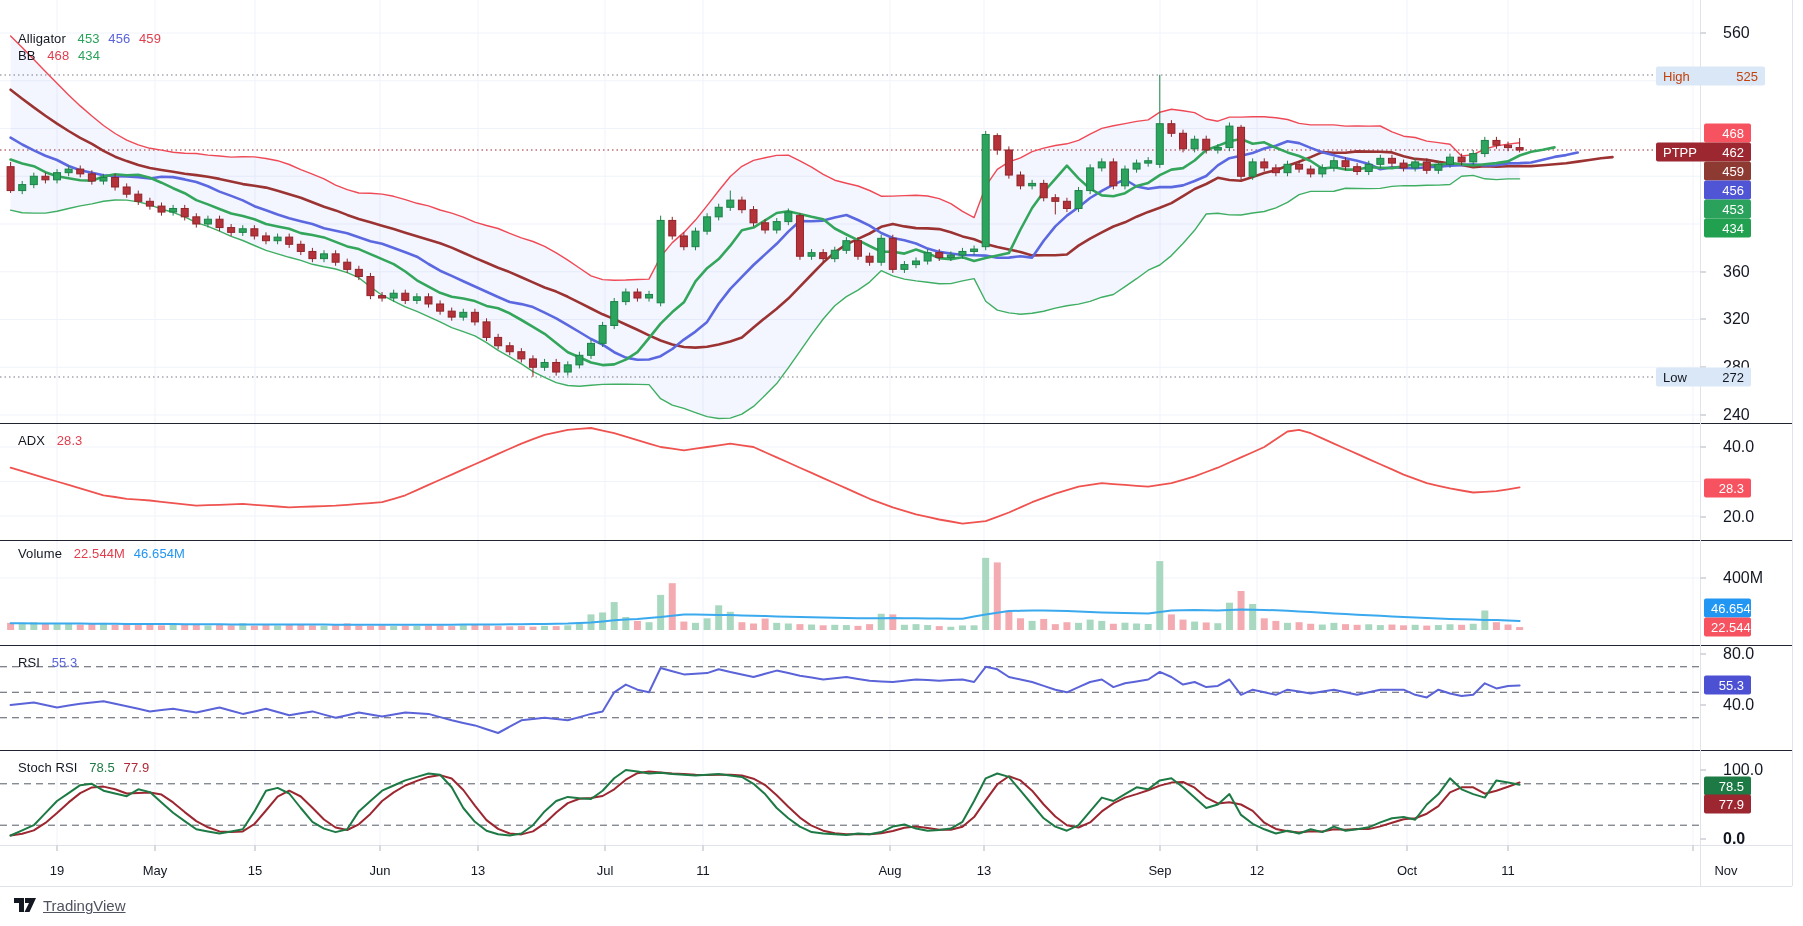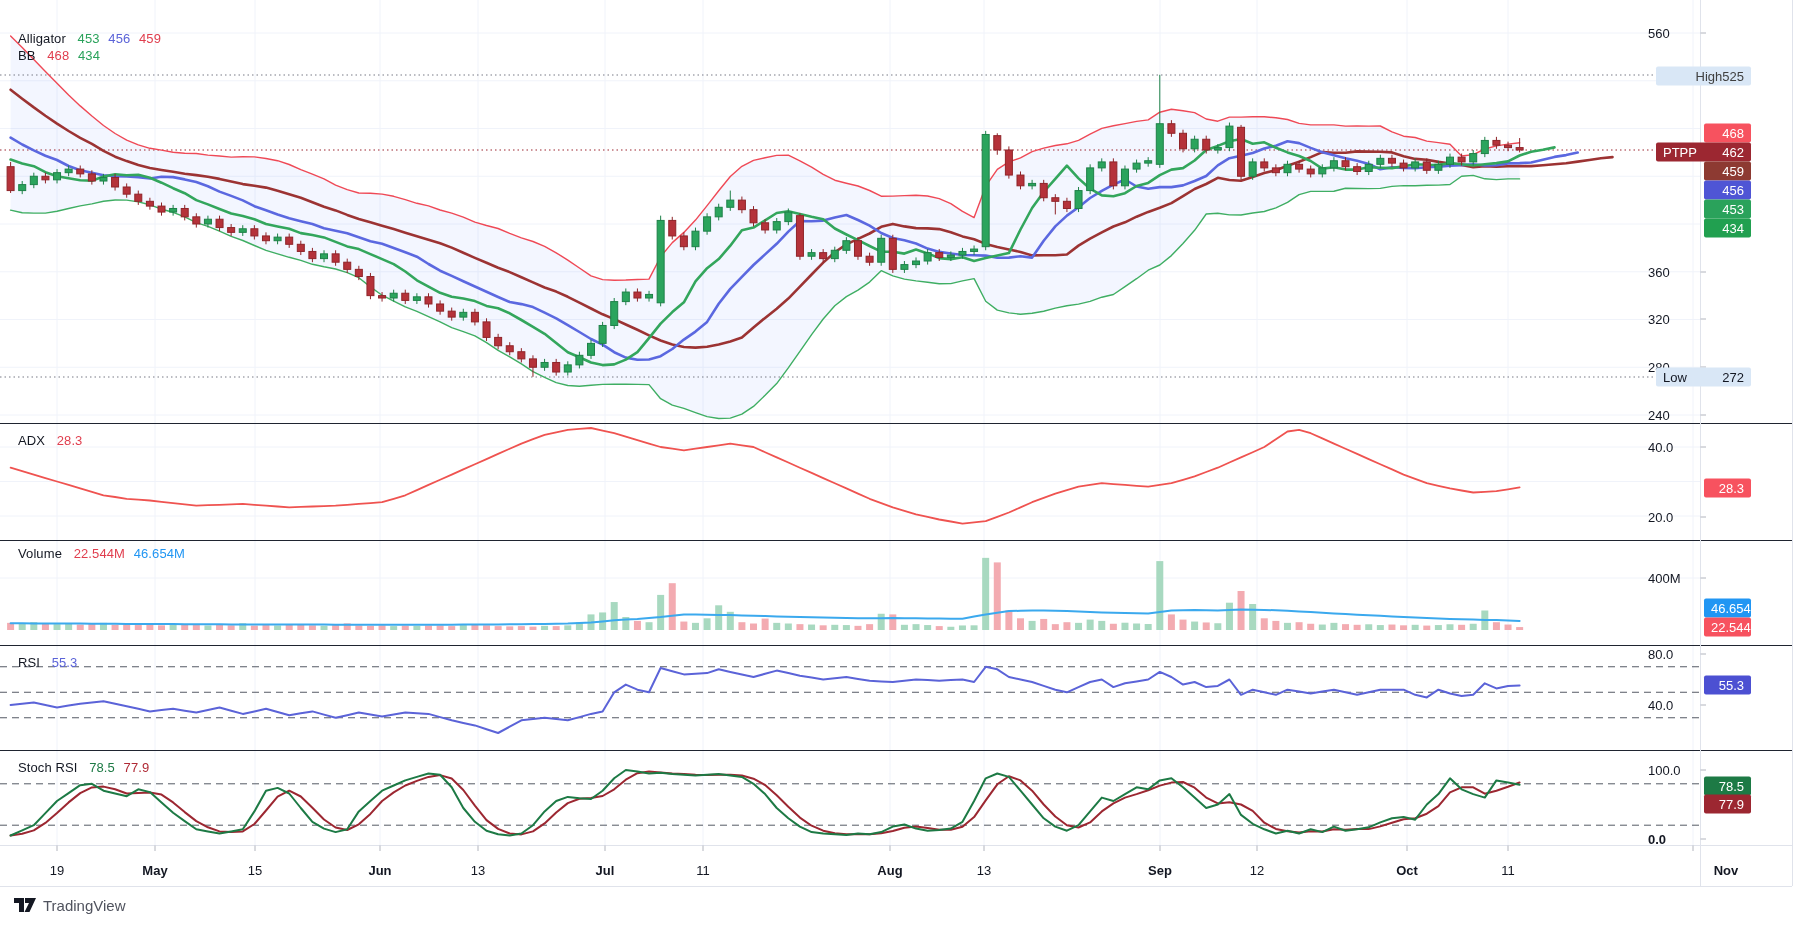--- a/index.html
+++ b/index.html
@@ -5,28 +5,28 @@
   html,body{margin:0;padding:0;background:#fff;}
   #app{position:relative;width:1803px;height:926px;background:#fff;overflow:hidden;
        font-family:"Liberation Sans",sans-serif;color:#131722;}
   #chart-svg{position:absolute;left:0;top:0;}
   .hdr{position:absolute;left:18px;white-space:nowrap;font-size:13px;letter-spacing:.1px;}
   .hdr span{display:inline-block;}
   .sym{color:#2962ff;text-decoration:underline;cursor:pointer;font-weight:500;}
   .m8{margin-left:8px;} .m14{margin-left:14px;} .m5{margin-left:5px;}
   .g{color:#2aa25b;} .b{color:#5b63d8;} .r{color:#e03e4e;} .dr{color:#b02a35;}
   .skyb{color:#2196f3;} .dg{color:#1d7a45;}
-  .tick{position:absolute;left:1648px;font-size:13px;color:#131722;transform:translateY(-50%);}
+  .tick{position:absolute;left:1723px;font-size:16px;color:#131722;transform:translateY(-50%);}
   .badge{position:absolute;height:19px;line-height:19px;font-size:13px;border-radius:2px;
          color:#fff;text-align:right;padding:0 7px;box-sizing:border-box;transform:translateY(-50%);}
   .badge.wide{display:flex;justify-content:space-between;align-items:center;}
   .taxis-label{position:absolute;top:863px;transform:translateX(-50%);font-size:13px;color:#131722;}
-  .taxis-label.bold{font-weight:700;}
+  .taxis-label.bold{font-weight:400;}
   #footer{position:absolute;left:14px;top:897px;display:flex;align-items:center;gap:7px;}
-  #footer .brand{font-size:15px;color:#50535e;}
+  #footer .brand{font-size:15px;color:#50535e;text-decoration:underline;}
 </style>
 </head>
 <body>
 
 <div id="app">
   <svg id="chart-svg" width="1803" height="926" viewBox="0 0 1803 926">
       <defs>
         <clipPath id="mainClip">
           <rect x="0" y="0" width="1700" height="423"></rect>
         </clipPath>
@@ -571,21 +571,21 @@
       <div class="tick" style="top: 319px;">320</div>
       <div class="tick" style="top: 367px;">280</div>
       <div class="tick" style="top: 415px;">240</div>
       <div class="tick" style="top: 447px;">40.0</div>
       <div class="tick" style="top: 517px;">20.0</div>
       <div class="tick" style="top: 578px;">400M</div>
       <div class="tick" style="top: 654px;">80.0</div>
       <div class="tick" style="top: 705px;">40.0</div>
       <div class="tick" style="top: 770px;">100.0</div>
       <div class="tick" style="top: 839px; font-weight: bold;">0.0</div>
-      <div class="badge wide" style="top: 76px; background: rgb(217, 231, 246); color: #404040; left: 1656px; width: 95px; justify-content: flex-end;">
+      <div class="badge wide" style="top: 76px; background: rgb(217, 231, 246); color: #c2410c; left: 1656px; width: 109px;">
         <span>High</span>
         <span>525</span>
       </div>
       <div class="badge" style="top: 133px; background: rgb(247, 82, 95); color: rgb(255, 255, 255); left: 1704px; width: 47px;">468</div>
       <div class="badge wide" style="top: 152px; background: rgb(156, 39, 49); color: rgb(255, 255, 255); left: 1656px; width: 95px;">
         <span>PTPP</span>
         <span>462</span>
       </div>
       <div class="badge" style="top: 171px; background: rgb(141, 58, 50); color: rgb(255, 255, 255); left: 1704px; width: 47px;">459</div>
       <div class="badge" style="top: 190px; background: rgb(79, 85, 213); color: rgb(255, 255, 255); left: 1704px; width: 47px;">456</div>

